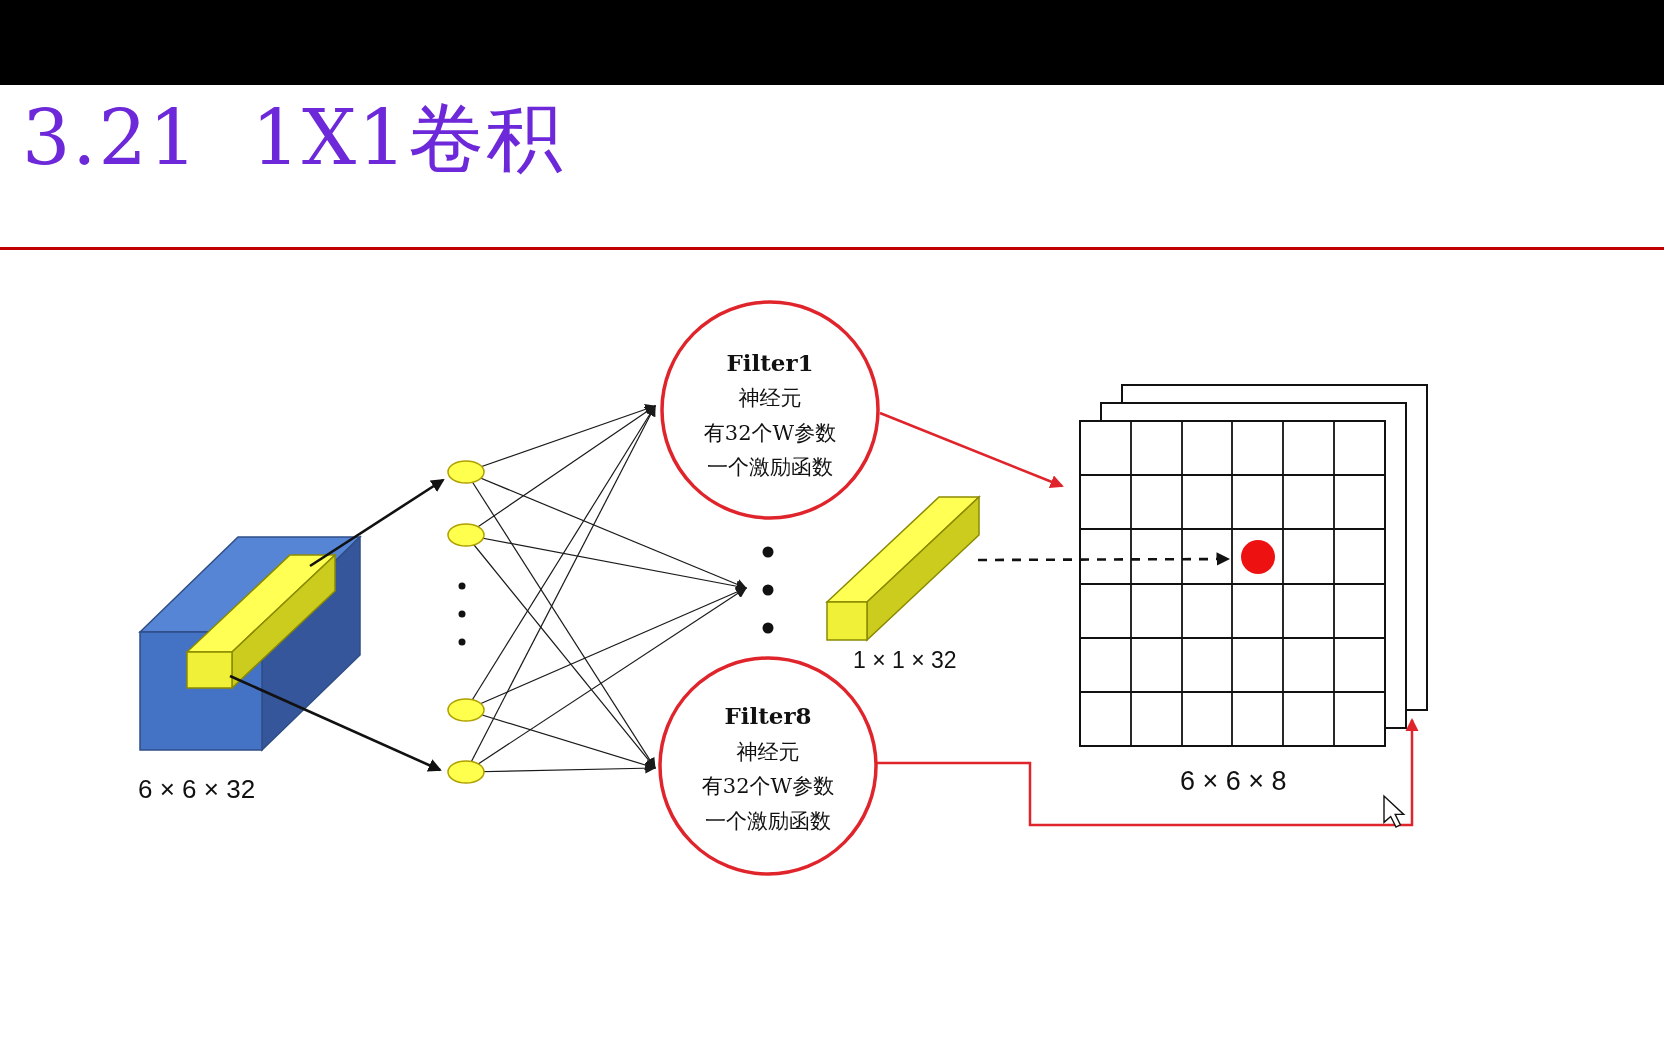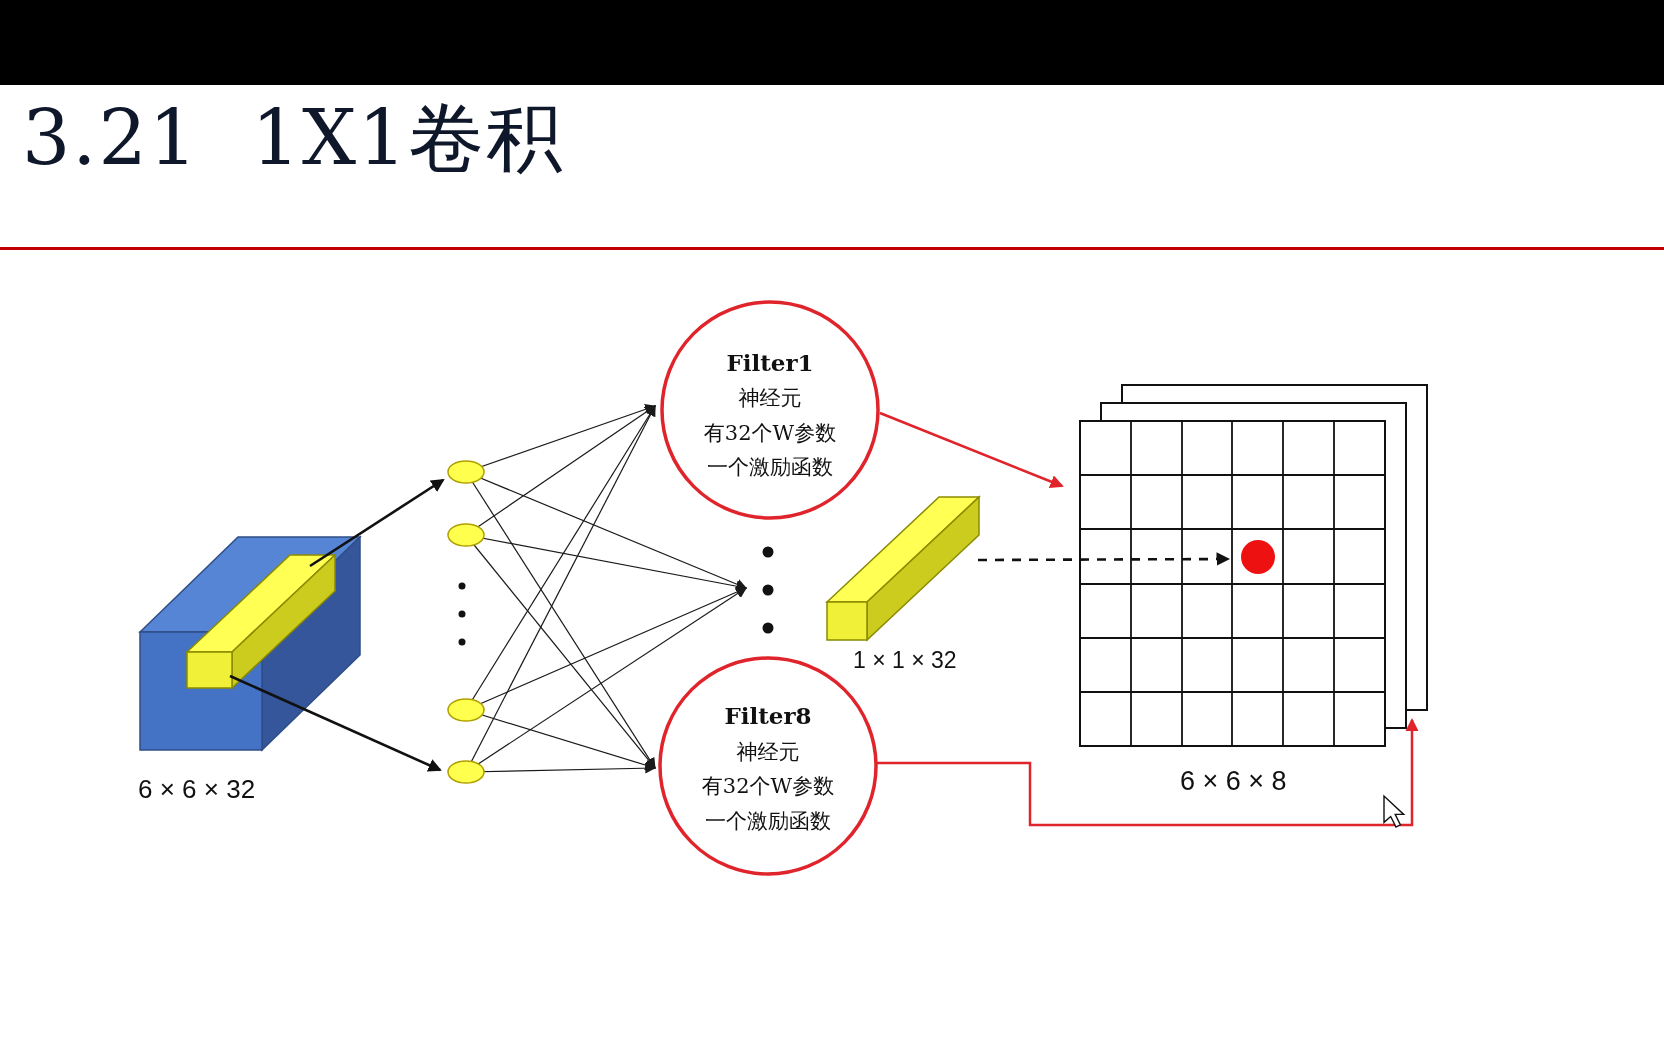--- a/index.html
+++ b/index.html
@@ -4,21 +4,21 @@
 <style>
   html,body{margin:0;padding:0;}
   body{
     width:1664px;height:1040px;position:relative;background:#ffffff;
     overflow:hidden;font-family:"Liberation Sans",sans-serif;
   }
   .topbar{position:absolute;left:0;top:0;width:1664px;height:85px;background:#000;}
   .slide-title{
     position:absolute;left:22px;top:88px;margin:0;
     font-family:"DejaVu Serif","Liberation Serif",serif;
-    font-size:76px;font-weight:500;color:#0f172a;letter-spacing:2px;white-space:pre;
+    font-size:76px;font-weight:500;color:#6d28d9;letter-spacing:2px;white-space:pre;
   }
   .divider{position:absolute;left:0;top:247px;width:1664px;height:3px;background:#c00000;}
   .diagram{position:absolute;left:0;top:0;width:1664px;height:1040px;}
   text{font-family:"DejaVu Serif","Liberation Serif",serif;}
   .lbl{font-family:"Liberation Sans",sans-serif;fill:#111;}
   .fname{font-weight:bold;font-size:23px;fill:#111;}
   .fline{font-size:21px;fill:#111;}
 </style>
 </head>
 <body>

